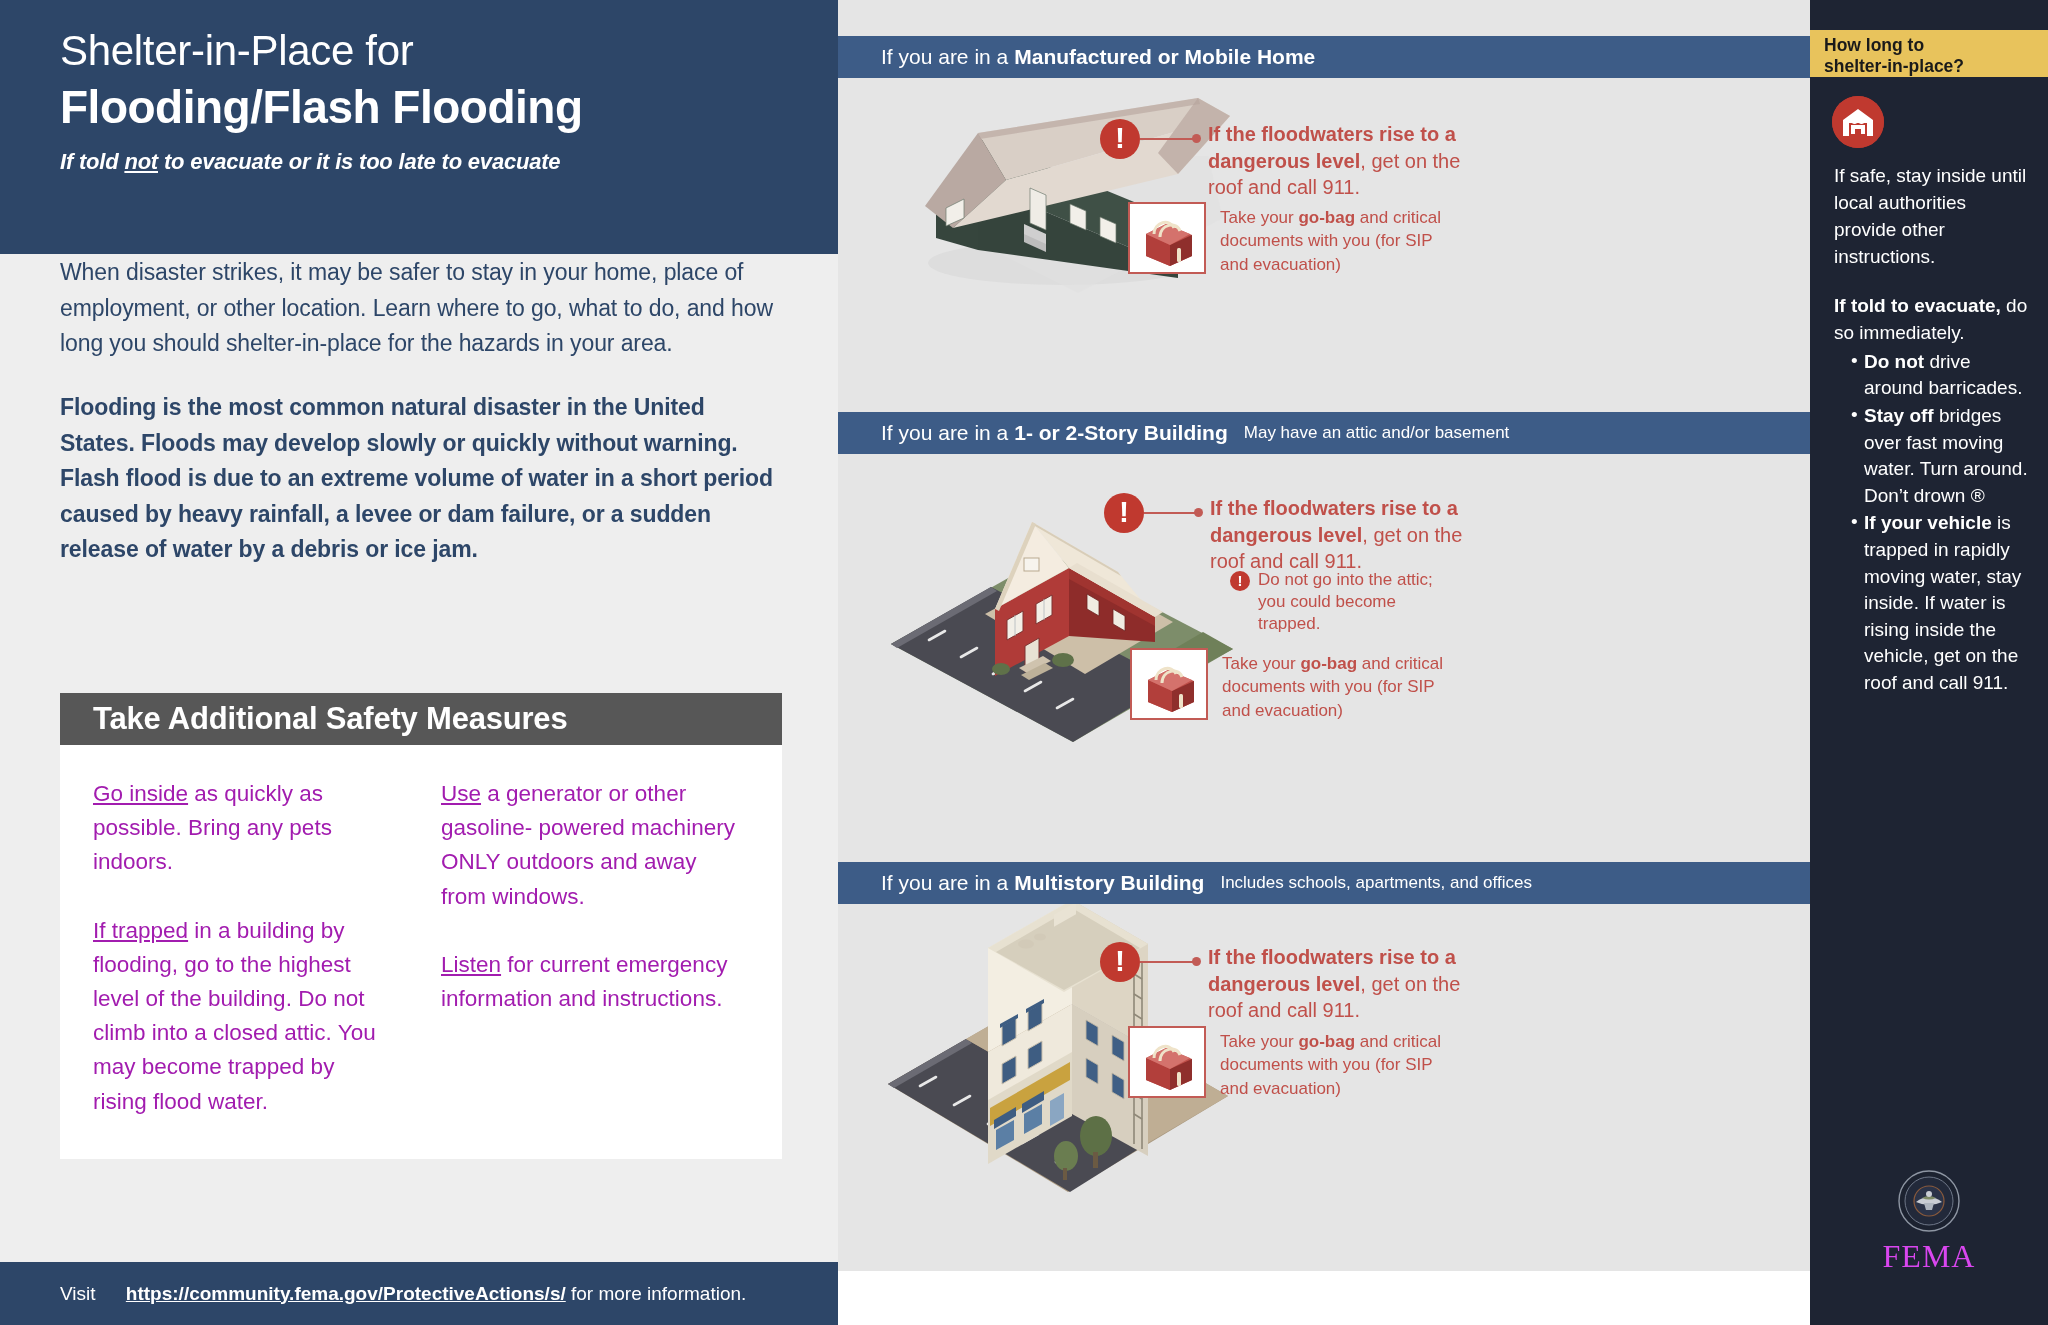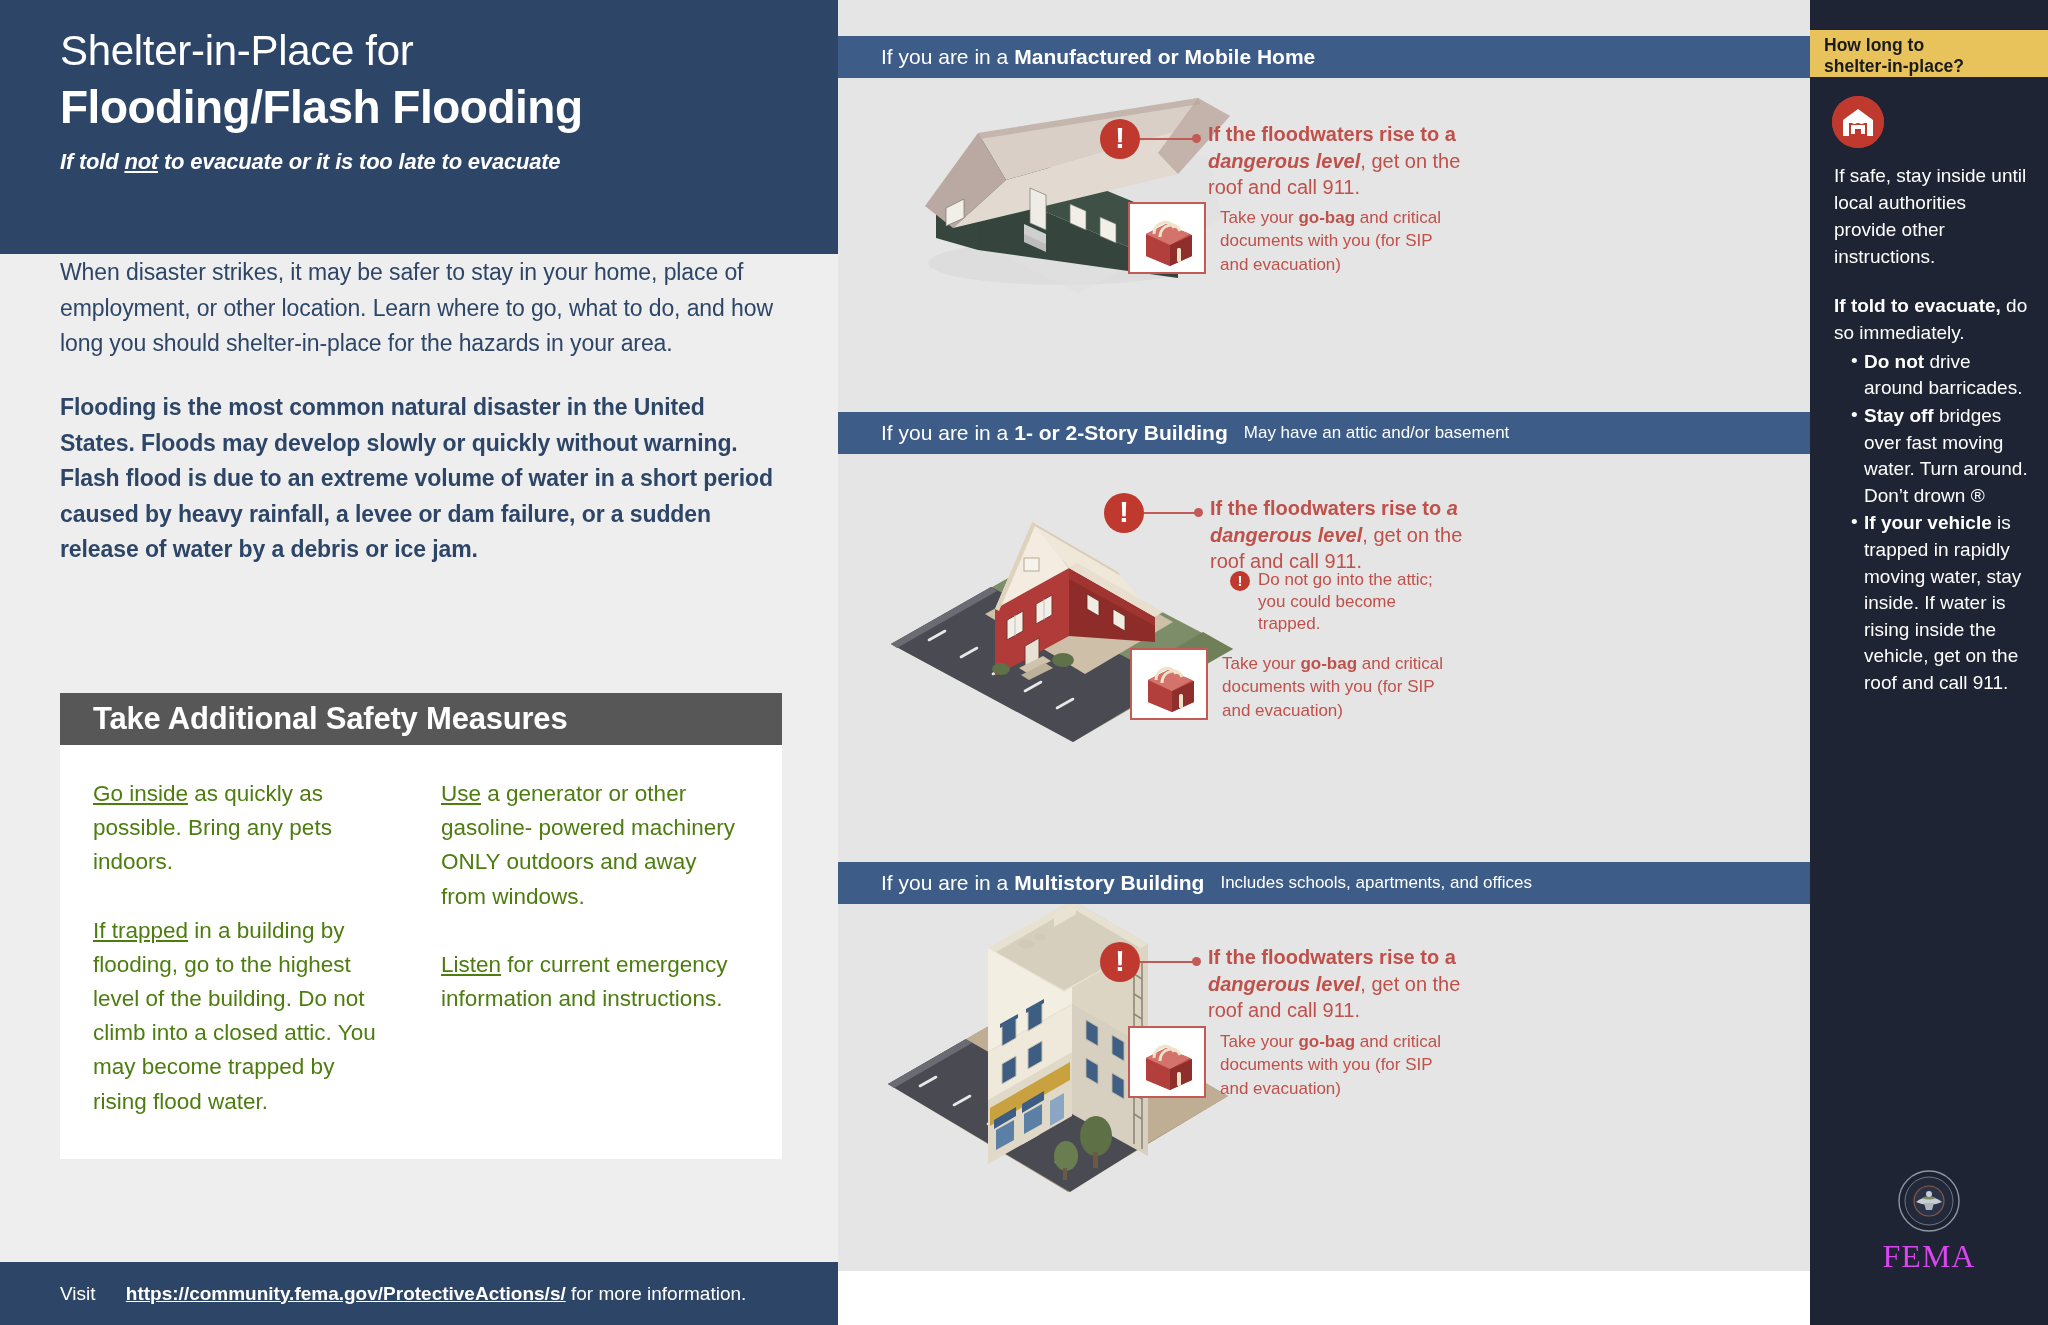--- a/index.html
+++ b/index.html
@@ -49,21 +49,21 @@
     background: #575757; color: #ffffff; height: 52px;
     display: flex; align-items: center; padding-left: 33px;
     font-size: 31px; font-weight: 700; letter-spacing: -0.2px;
   }
   .safety-body {
     background: #ffffff; display: flex; padding: 32px 30px 40px 33px; gap: 48px;
     min-height: 390px;
   }
   .safety-col { width: 300px; }
   .safety-item {
-    color: #4d7c0f; font-size: 22.5px; line-height: 1.52; margin-bottom: 34px;
+    color: #a21caf; font-size: 22.5px; line-height: 1.52; margin-bottom: 34px;
   }
   .safety-item:last-child { margin-bottom: 0; }
   .safety-item u { text-decoration: underline; }
 
   .footer-band {
     position: absolute; left: 0; top: 1262px; width: 838px; height: 63px;
     background: #2d4668; display: flex; align-items: center; padding-left: 60px;
   }
   .footer-text { color: #ffffff; font-size: 19px; font-weight: 400; }
   .footer-text b { font-weight: 700; text-decoration: underline; margin-left: 25px; }
@@ -101,21 +101,21 @@
     position: absolute; height: 2px; background: #c25b55;
   }
   .leader-dot {
     position: absolute; width: 9px; height: 9px; border-radius: 50%;
     background: #c25b55;
   }
   .co-text {
     position: absolute; color: #c0504a; font-size: 20px; line-height: 1.33;
     width: 270px;
   }
-  .co-text b { font-weight: 700; font-style: italic; }
+  .co-text b { font-weight: 700; }
   .co-text .lead { font-weight: 700; }
 
   .sub-warn {
     position: absolute; color: #c0504a; font-size: 17px; line-height: 1.28;
     width: 225px; padding-left: 28px;
   }
   .sub-warn-icon {
     position: absolute; left: 0; top: 2px; width: 20px; height: 20px;
     border-radius: 50%; background: #c0392f; display: flex;
     align-items: center; justify-content: center;

